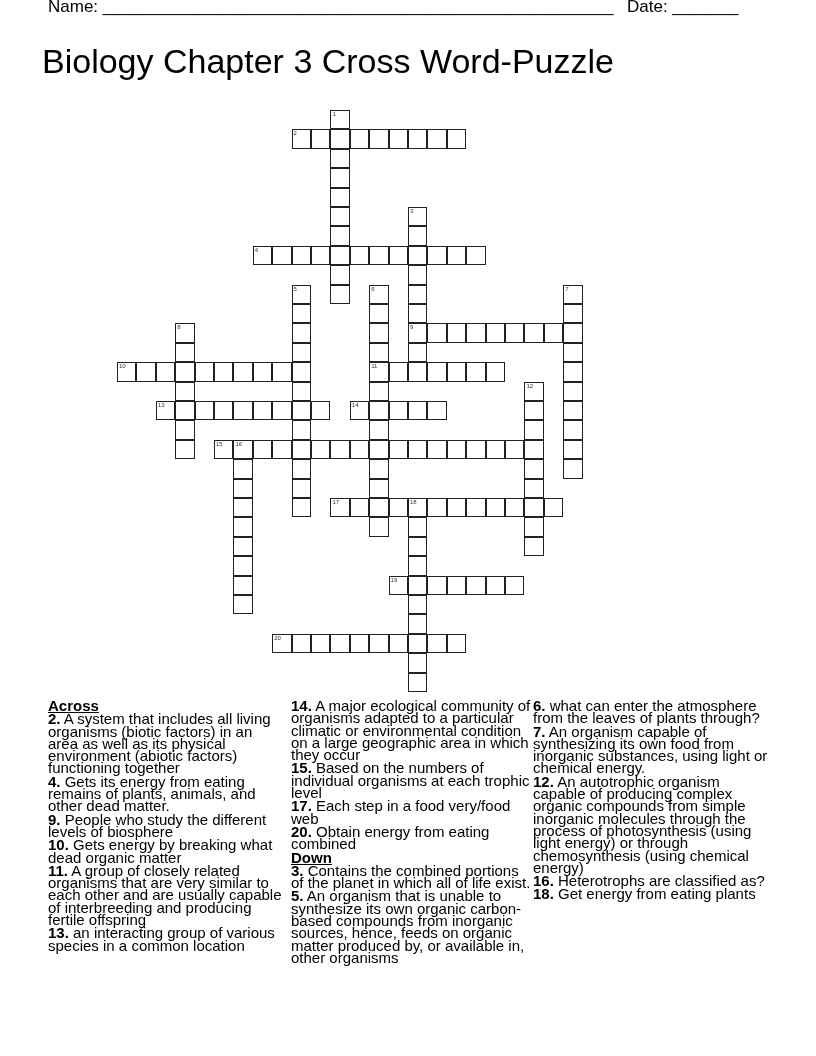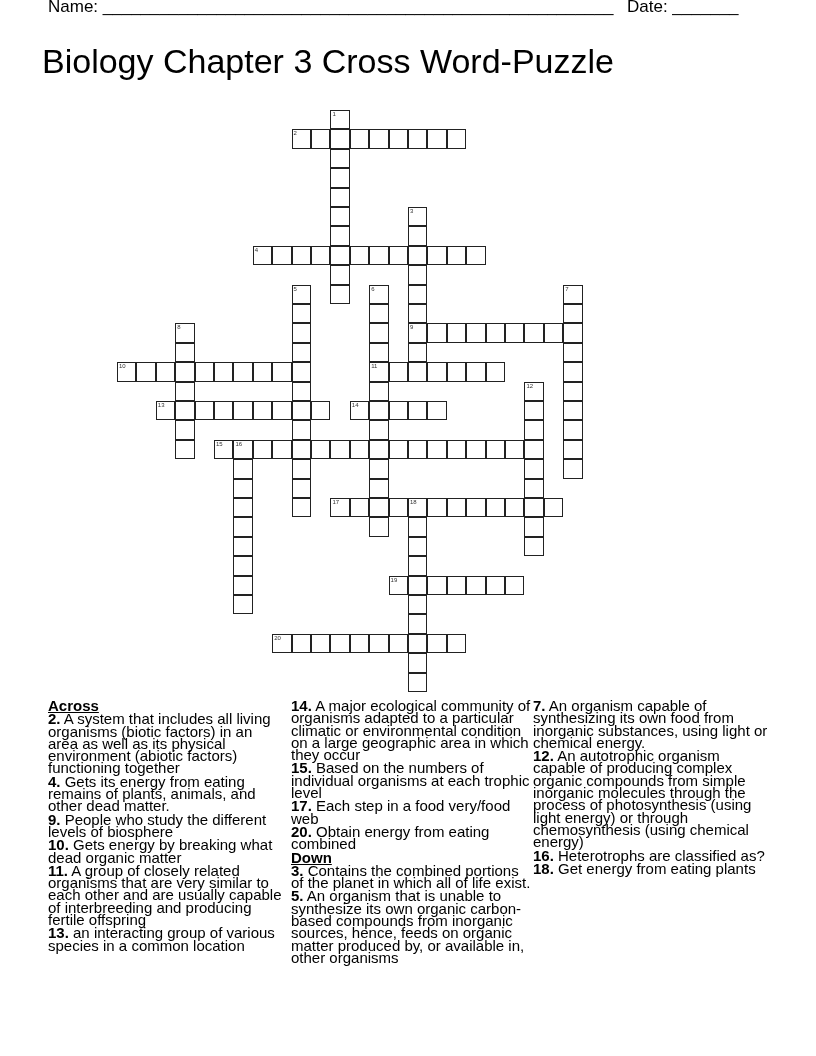--- a/index.html
+++ b/index.html
@@ -256,17 +256,18 @@
 <div class="clues col2" id="clues-col2">
     <div class="clue"><b>14.</b><span> A major ecological community of organisms adapted to a particular climatic or environmental condition on a large geographic area in which they occur</span></div>
     <div class="clue"><b>15.</b><span> Based on the numbers of individual organisms at each trophic level</span></div>
     <div class="clue"><b>17.</b><span> Each step in a food very/food web</span></div>
     <div class="clue"><b>20.</b><span> Obtain energy from eating combined</span></div>
     <div class="sechead">Down</div>
     <div class="clue"><b>3.</b><span> Contains the combined portions of the planet in which all of life exist.</span></div>
     <div class="clue"><b>5.</b><span> An organism that is unable to synthesize its own organic carbon-based compounds from inorganic sources, hence, feeds on organic matter produced by, or available in, other organisms</span></div>
   </div>
 <div class="clues col3" id="clues-col3">
+    <div class="clue"><b>6.</b><span> what can enter the atmosphere from the leaves of plants through?</span></div>
     <div class="clue"><b>7.</b><span> An organism capable of synthesizing its own food from inorganic substances, using light or chemical energy.</span></div>
     <div class="clue"><b>12.</b><span> An autotrophic organism capable of producing complex organic compounds from simple inorganic molecules through the process of photosynthesis (using light energy) or through chemosynthesis (using chemical energy)</span></div>
     <div class="clue"><b>16.</b><span> Heterotrophs are classified as?</span></div>
     <div class="clue"><b>18.</b><span> Get energy from eating plants</span></div>
   </div>
 
 </body></html>

